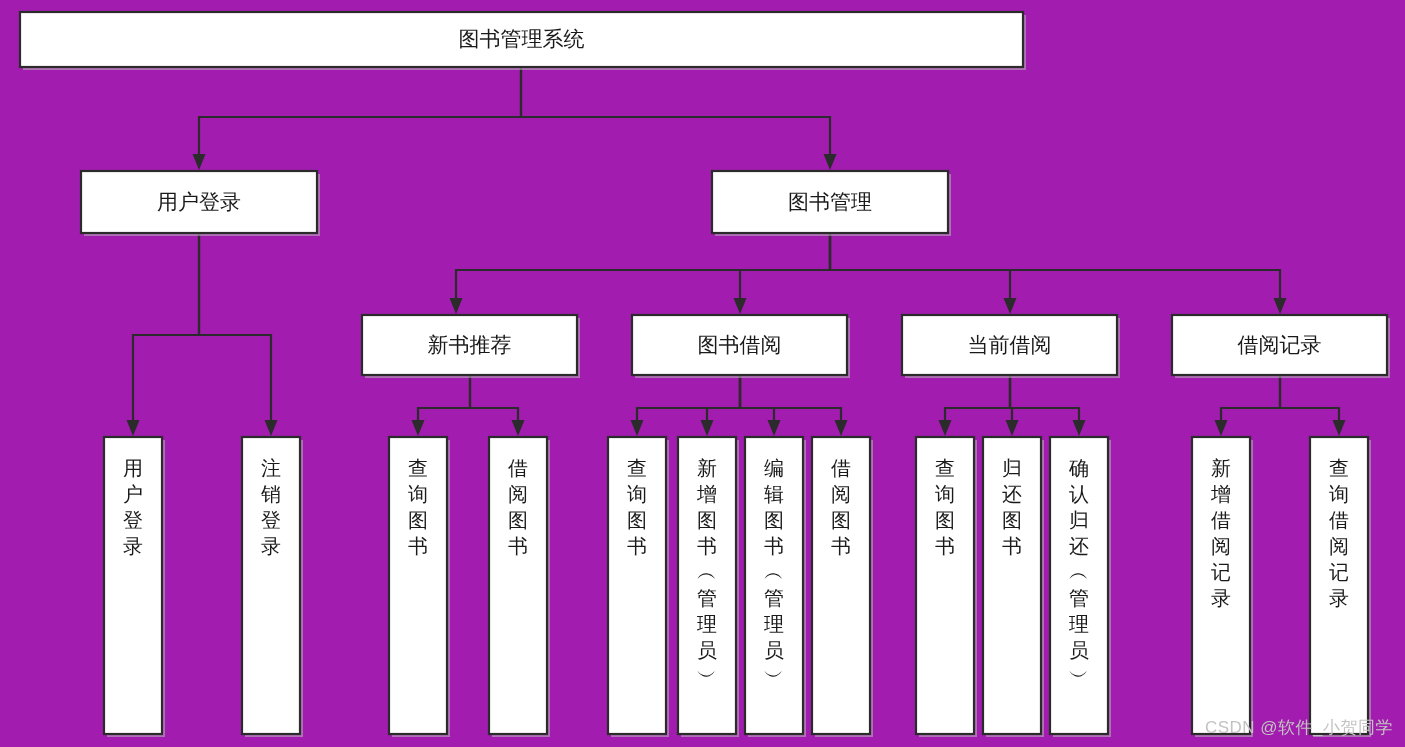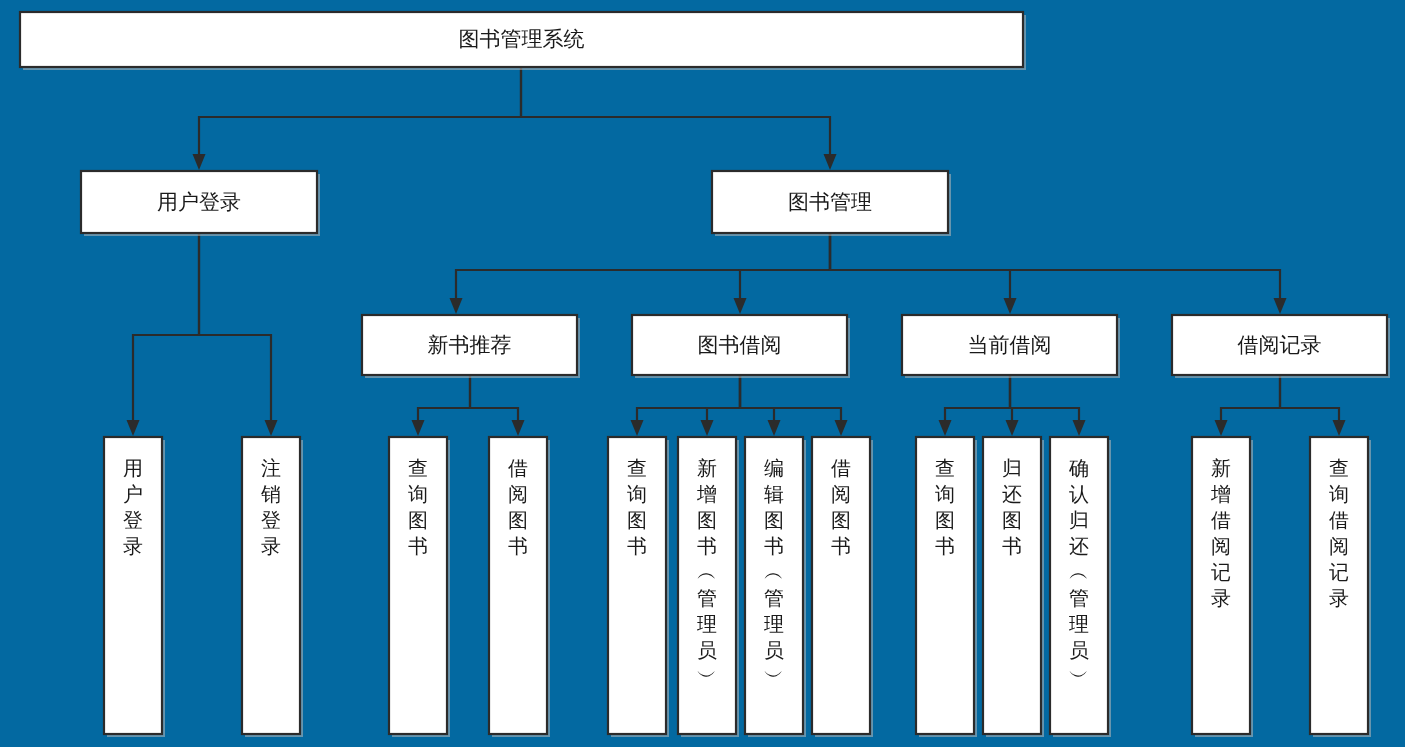--- a/index.html
+++ b/index.html
@@ -8,21 +8,21 @@
     padding: 0;
     background: #ffffff;
   }
   body {
     font-family: "Liberation Sans", "DejaVu Sans", sans-serif;
   }
   #diagram-root {
     position: relative;
     width: 1405px;
     height: 747px;
-    background: #0369a1;
+    background: #a21caf;
     overflow: hidden;
   }
   svg#tree-svg {
     position: absolute;
     left: 0;
     top: 0;
     width: 1405px;
     height: 747px;
     display: block;
   }
@@ -268,14 +268,15 @@
           <text class="node-label vertical" x="1221" y="470"><tspan x="1221" dy="0">新</tspan><tspan x="1221" dy="26">增</tspan><tspan x="1221" dy="26">借</tspan><tspan x="1221" dy="26">阅</tspan><tspan x="1221" dy="26">记</tspan><tspan x="1221" dy="26">录</tspan></text>
         </g>
         <g>
           <rect class="node-shadow" x="1313" y="440" width="58" height="297"></rect>
           <rect class="node-rect" x="1310" y="437" width="58" height="297"></rect>
           <text class="node-label vertical" x="1339" y="470"><tspan x="1339" dy="0">查</tspan><tspan x="1339" dy="26">询</tspan><tspan x="1339" dy="26">借</tspan><tspan x="1339" dy="26">阅</tspan><tspan x="1339" dy="26">记</tspan><tspan x="1339" dy="26">录</tspan></text>
         </g>
       </g>
   </svg>
 
+  <div class="watermark">CSDN @软件_小贺同学</div>
 
 </div>
 
 </body></html>

